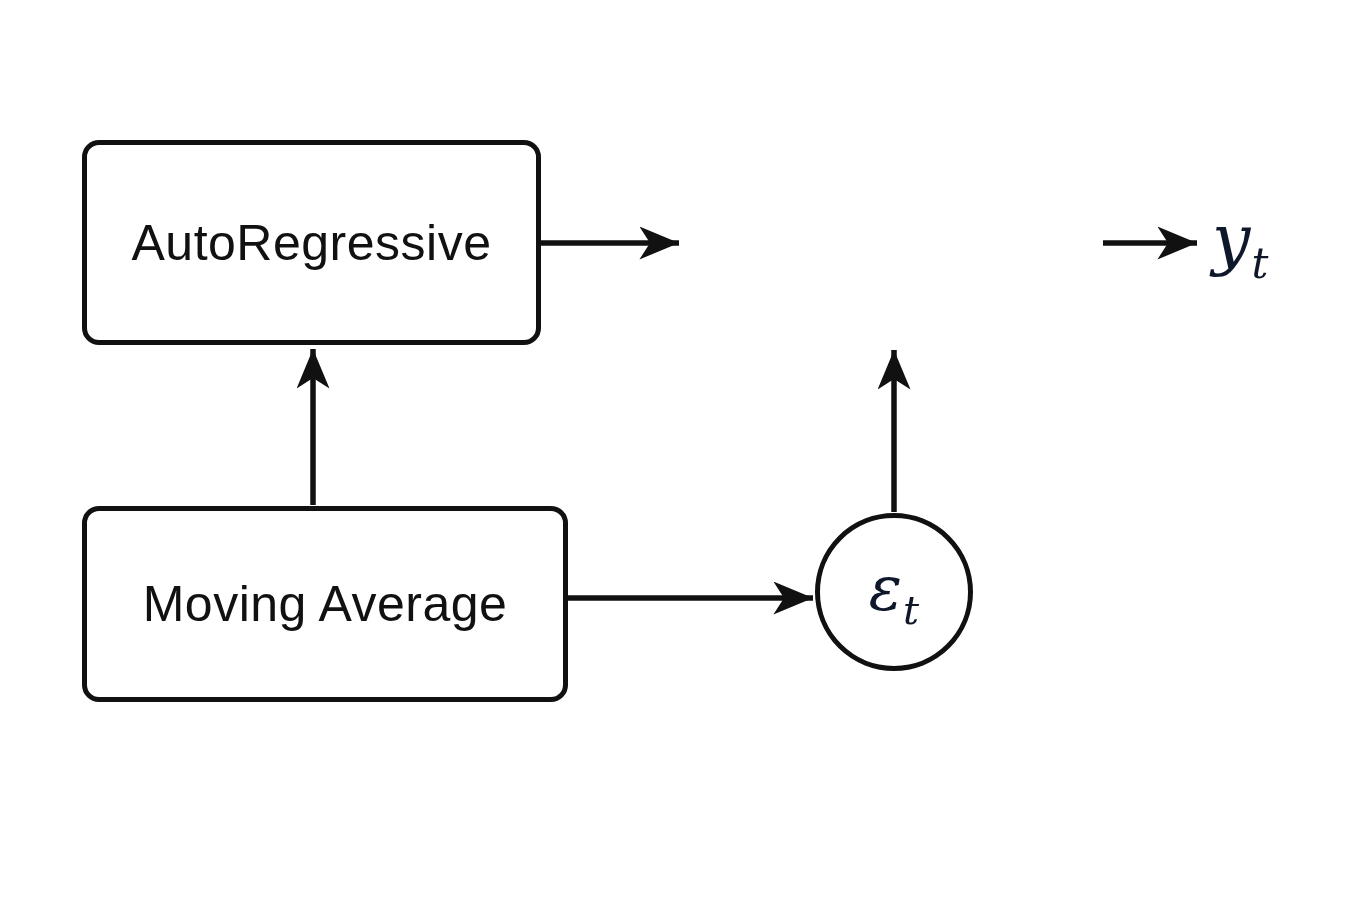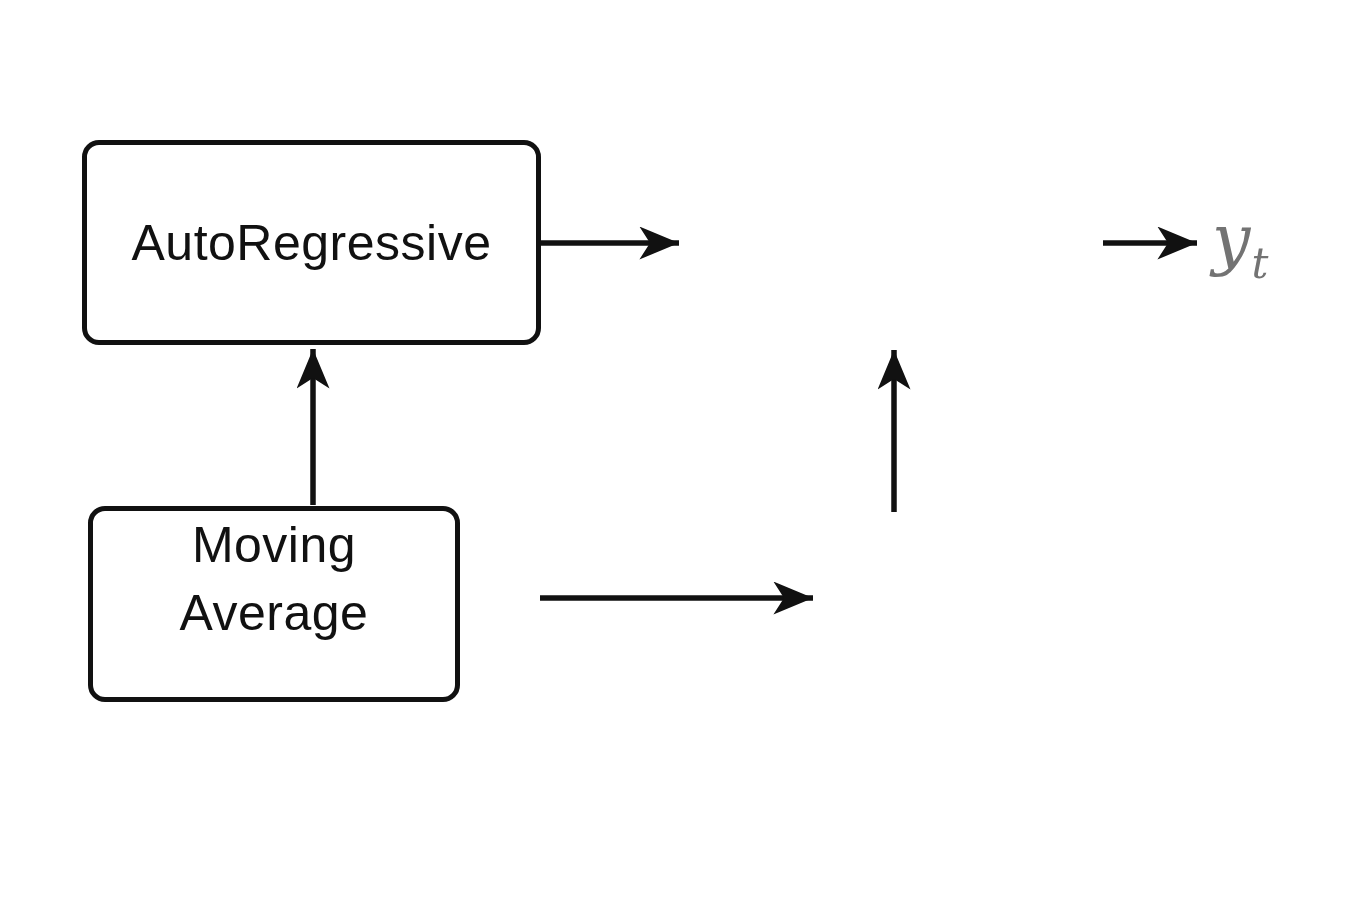--- a/index.html
+++ b/index.html
@@ -35,40 +35,40 @@
     align-items: center;
     justify-content: center;
     text-align: center;
     font-size: 50px;
     font-weight: 500;
     line-height: 68px;
     letter-spacing: 0.5px;
   }
   .node-ar        { left: 82px;  top: 140px; width: 459px; height: 205px; }
   .node-integrated{ left: 683px; top: 141px; width: 420px; height: 205px; }
-  .node-ma        { left: 88px;  top: 506px; width: 372px; height: 196px; justify-content: space-between; }
+  .node-ma        { left: 82px;  top: 506px; width: 486px; height: 196px; }
   .node-circle {
     position: absolute;
     left: 815px;
     top: 513px;
     width: 158px;
     height: 158px;
     box-sizing: border-box;
     border: 5px solid #111111;
     border-radius: 50%;
     background: #ffffff;
     display: flex;
     align-items: center;
     justify-content: center;
   }
   .math {
     font-family: "DejaVu Serif", serif;
     font-style: italic;
     font-weight: 500;
-    color: #737373;
+    color: #0f172a;
     white-space: nowrap;
   }
   .math .base { font-size: 62px; }
   .math .sub  { font-size: 40px; vertical-align: -14px; margin-left: 1px; }
   .output-label {
     position: absolute;
     left: 1212px;
     top: 196px;
     width: 120px;
     height: 95px;
@@ -98,18 +98,21 @@
 
   <div class="node node-ar">
     <div>AutoRegressive</div>
   </div>
 
 
   <div class="node node-ma">
     <div>Moving Average</div>
   </div>
 
+  <div class="node-circle">
+    <span class="math"><span class="base">ε</span><span class="sub">t</span></span>
+  </div>
 
   <div class="output-label">
     <span class="math"><span class="base">y</span><span class="sub">t</span></span>
   </div>
 
 </div>
 
 </body></html>

